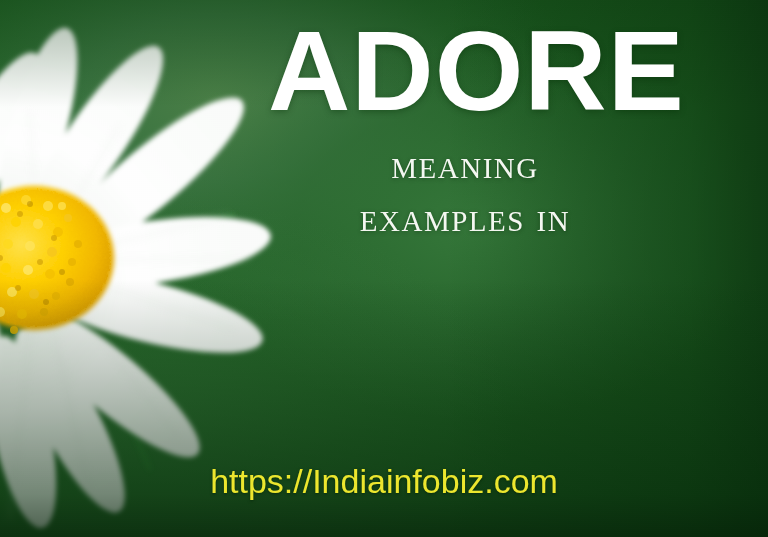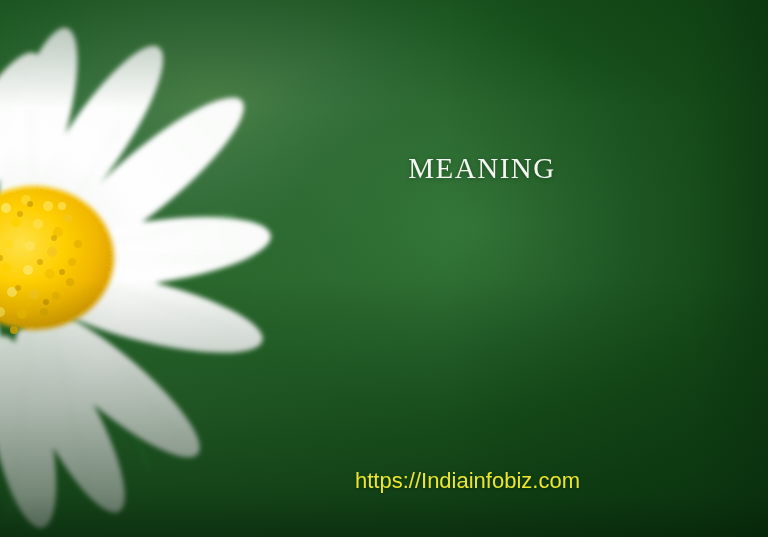--- a/index.html
+++ b/index.html
@@ -75,45 +75,45 @@
     font-family: "Liberation Sans", sans-serif;
     font-weight: 700;
     font-size: 114px;
     line-height: 1.0;
     letter-spacing: 1px;
     text-shadow: 0 2px 6px rgba(0,40,0,0.35);
     white-space: nowrap;
   }
   .subtitle {
     position: absolute;
-    left: 257px;
+    left: 240px;
     top: 138px;
     width: 450px;
     text-align: center;
     color: #f4f7f1;
     font-family: "Liberation Serif", serif;
     font-size: 41px;
     line-height: 53px;
     letter-spacing: 1.5px;
     text-shadow: 0 1px 4px rgba(0,35,0,0.4);
   }
   .subtitle .ln { display: block; white-space: nowrap; }
   
   .subtitle .ln { font-variant: small-caps; text-transform: lowercase; }
   .subtitle .ln::first-letter { font-size: 1em; }
 
   .url {
     position: absolute;
     left: 188px;
     top: 466px;
     width: 392px;
-    text-align: right;
+    text-align: center;
     color: #ece62e;
     font-family: "Liberation Sans", sans-serif;
-    font-size: 22px;
+    font-size: 34px;
     line-height: 30px;
     letter-spacing: 0px;
     text-shadow: 0 1px 3px rgba(0,30,0,0.55);
     white-space: nowrap;
   }
 </style>
 </head>
 <body>
 
 <div id="poster">
@@ -242,20 +242,22 @@
             <circle cx="-8" cy="300" r="3" fill="#b98800"></circle>
           <circle cx="30" cy="204" r="3" fill="#a87d00"></circle>
         </g>
       </g>
     </svg>
   </div>
 
   <div class="bg-vignette"></div>
   <div class="bg-noise"></div>
 
+  <div class="title">ADORE</div>
 
   <div class="subtitle">
     <span class="ln">Meaning</span>
+    <span class="ln">Examples in</span>
   </div>
 
   <div class="url">https://Indiainfobiz.com</div>
 
 </div>
 
 </body></html>

